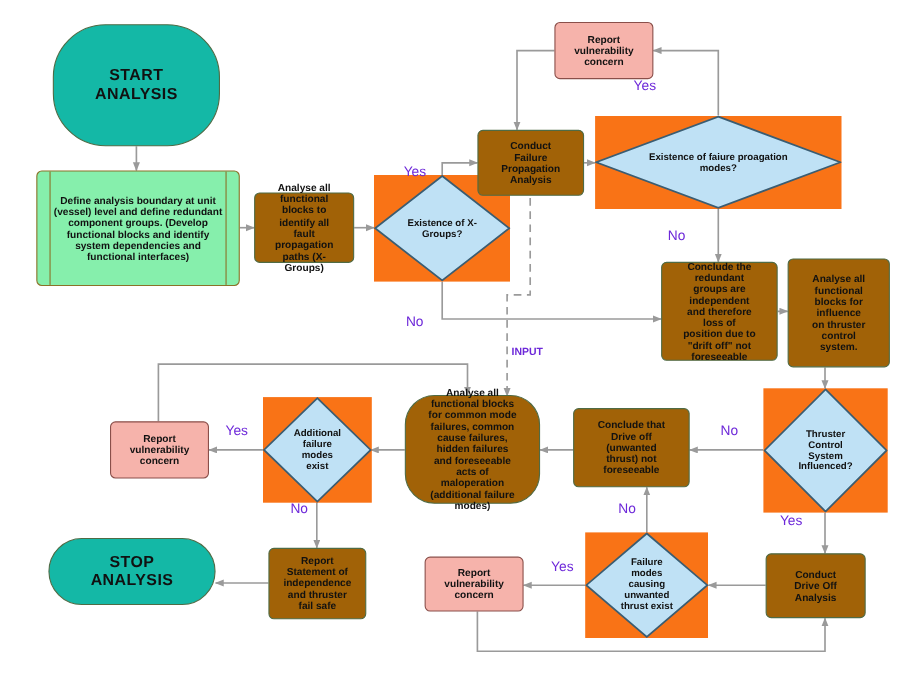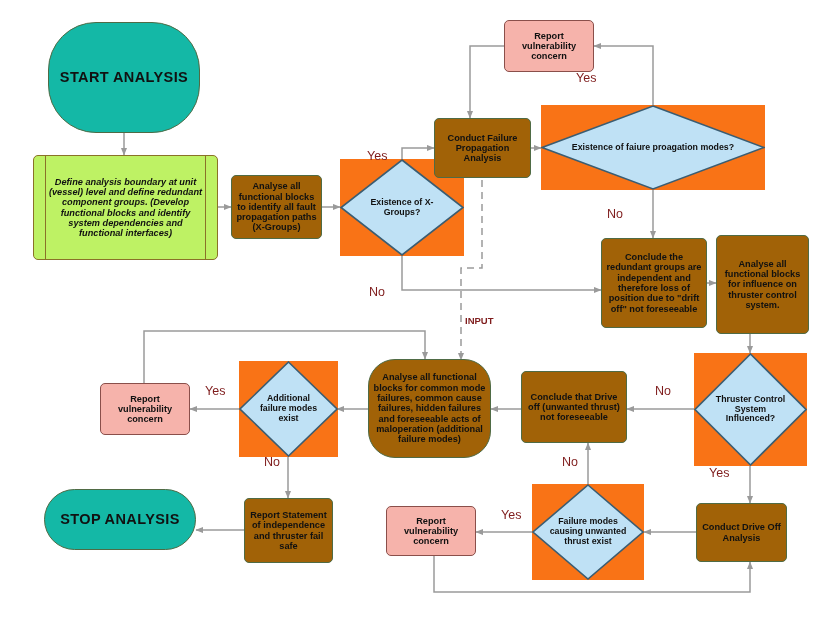--- a/index.html
+++ b/index.html
@@ -12,42 +12,41 @@
   }
   svg#wires{position:absolute;left:0;top:0;width:816px;height:620px;pointer-events:none;}
   .node{
     position:absolute;
     box-sizing:border-box;
     display:flex;align-items:center;justify-content:center;
     text-align:center;
     font-weight:bold;
     color:#111111;
     line-height:1.12;
-    padding:3px;
+    padding:19px;
   }
   .proc{
     background:#a16207;
     border:1.4px solid #4f6b45;
     border-radius:5px;
     font-size:9.2px;
     align-items:center;
   }
   .report{
     background:#f6b3ab;
     border:1.4px solid #8a4f4a;
     border-radius:5px;
     font-size:9.2px;
   }
   .predef{
-    background:#bef264;
+    background:#86efac;
     border:1.4px solid #8a7228;
     border-radius:5px;
     font-size:9.2px;
     padding:4px 12px;
-    font-style:italic;
   }
   .predef::before,.predef::after{
     content:"";position:absolute;top:0;bottom:0;width:0;
     border-left:1.4px solid #8a7228;
   }
   .predef::before{left:11px;}
   .predef::after{right:11px;}
   .terminator{
     background:#14b8a6;
     border:1.6px solid #4f6b45;
@@ -61,21 +60,21 @@
     background-clip:padding-box;
     font-size:8.8px;
   }
   .decision .dshape{
     position:absolute;left:0;top:0;width:100%;height:100%;
   }
   .decision .dlabel{position:relative;z-index:2;padding:0 12%;}
   .edge-label{
     position:absolute;
     font-size:12.5px;
-    color:#7f1d1d;
+    color:#6d28d9;
     font-family:"Liberation Sans", sans-serif;
     white-space:nowrap;
   }
   .edge-label.small{font-size:9.5px;font-weight:bold;}
 </style>
 </head>
 <body>
 
 <div id="canvas">
 

